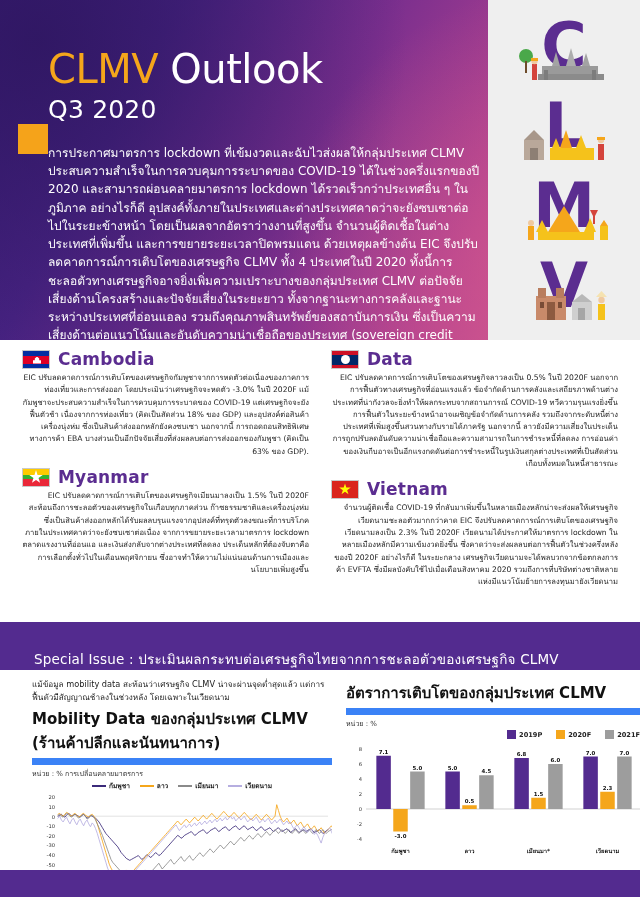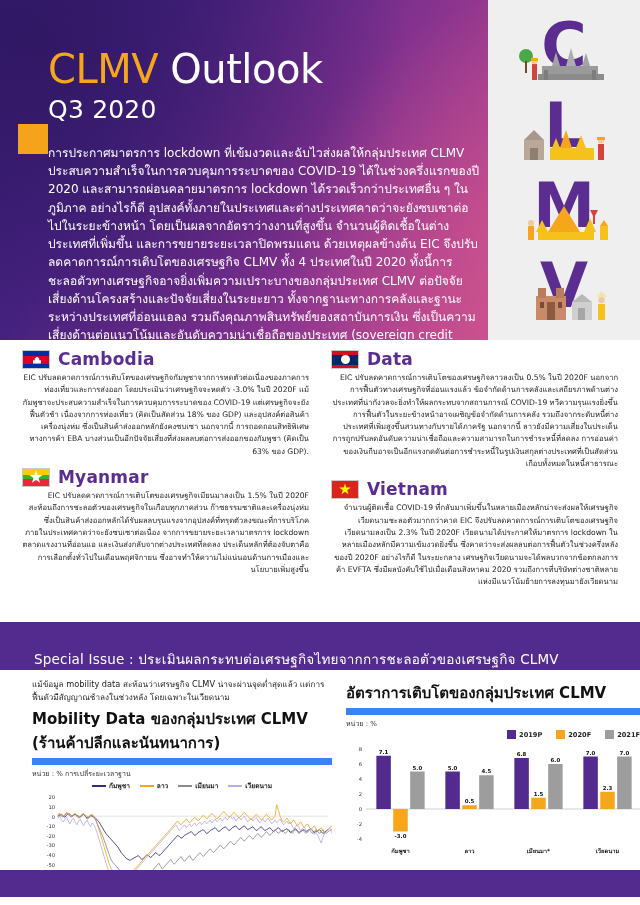--- a/index.html
+++ b/index.html
@@ -239,21 +239,21 @@
 
   <div class="special">
     <span>Special Issue : ประเมินผลกระทบต่อเศรษฐกิจไทยจากการชะลอตัวของเศรษฐกิจ CLMV</span>
   </div>
 
   <div class="charts">
 
     <div class="chart-col">
       <div class="lede">แม้ข้อมูล mobility data สะท้อนว่าเศรษฐกิจ CLMV น่าจะผ่านจุดต่ำสุดแล้ว แต่การฟื้นตัวมีสัญญาณช้าลงในช่วงหลัง โดยเฉพาะในเวียดนาม</div>
       <div class="chart-title">Mobility Data ของกลุ่มประเทศ CLMV (ร้านค้าปลีกและนันทนาการ)</div>
-      <div class="chart-unit">หน่วย : % การเปลี่ระยะเวลาฐาน</div>
+      <div class="chart-unit">หน่วย : % การเปลี่อนคลายมาตรการ</div>
       <div class="legend">
         <span class="legend-item">
           <i class="lg-line" style="background:#3b2a7a"></i>
           <span>กัมพูชา</span>
         </span>
         <span class="legend-item">
           <i class="lg-line" style="background:#f5a61b"></i>
           <span>ลาว</span>
         </span>
         <span class="legend-item">

